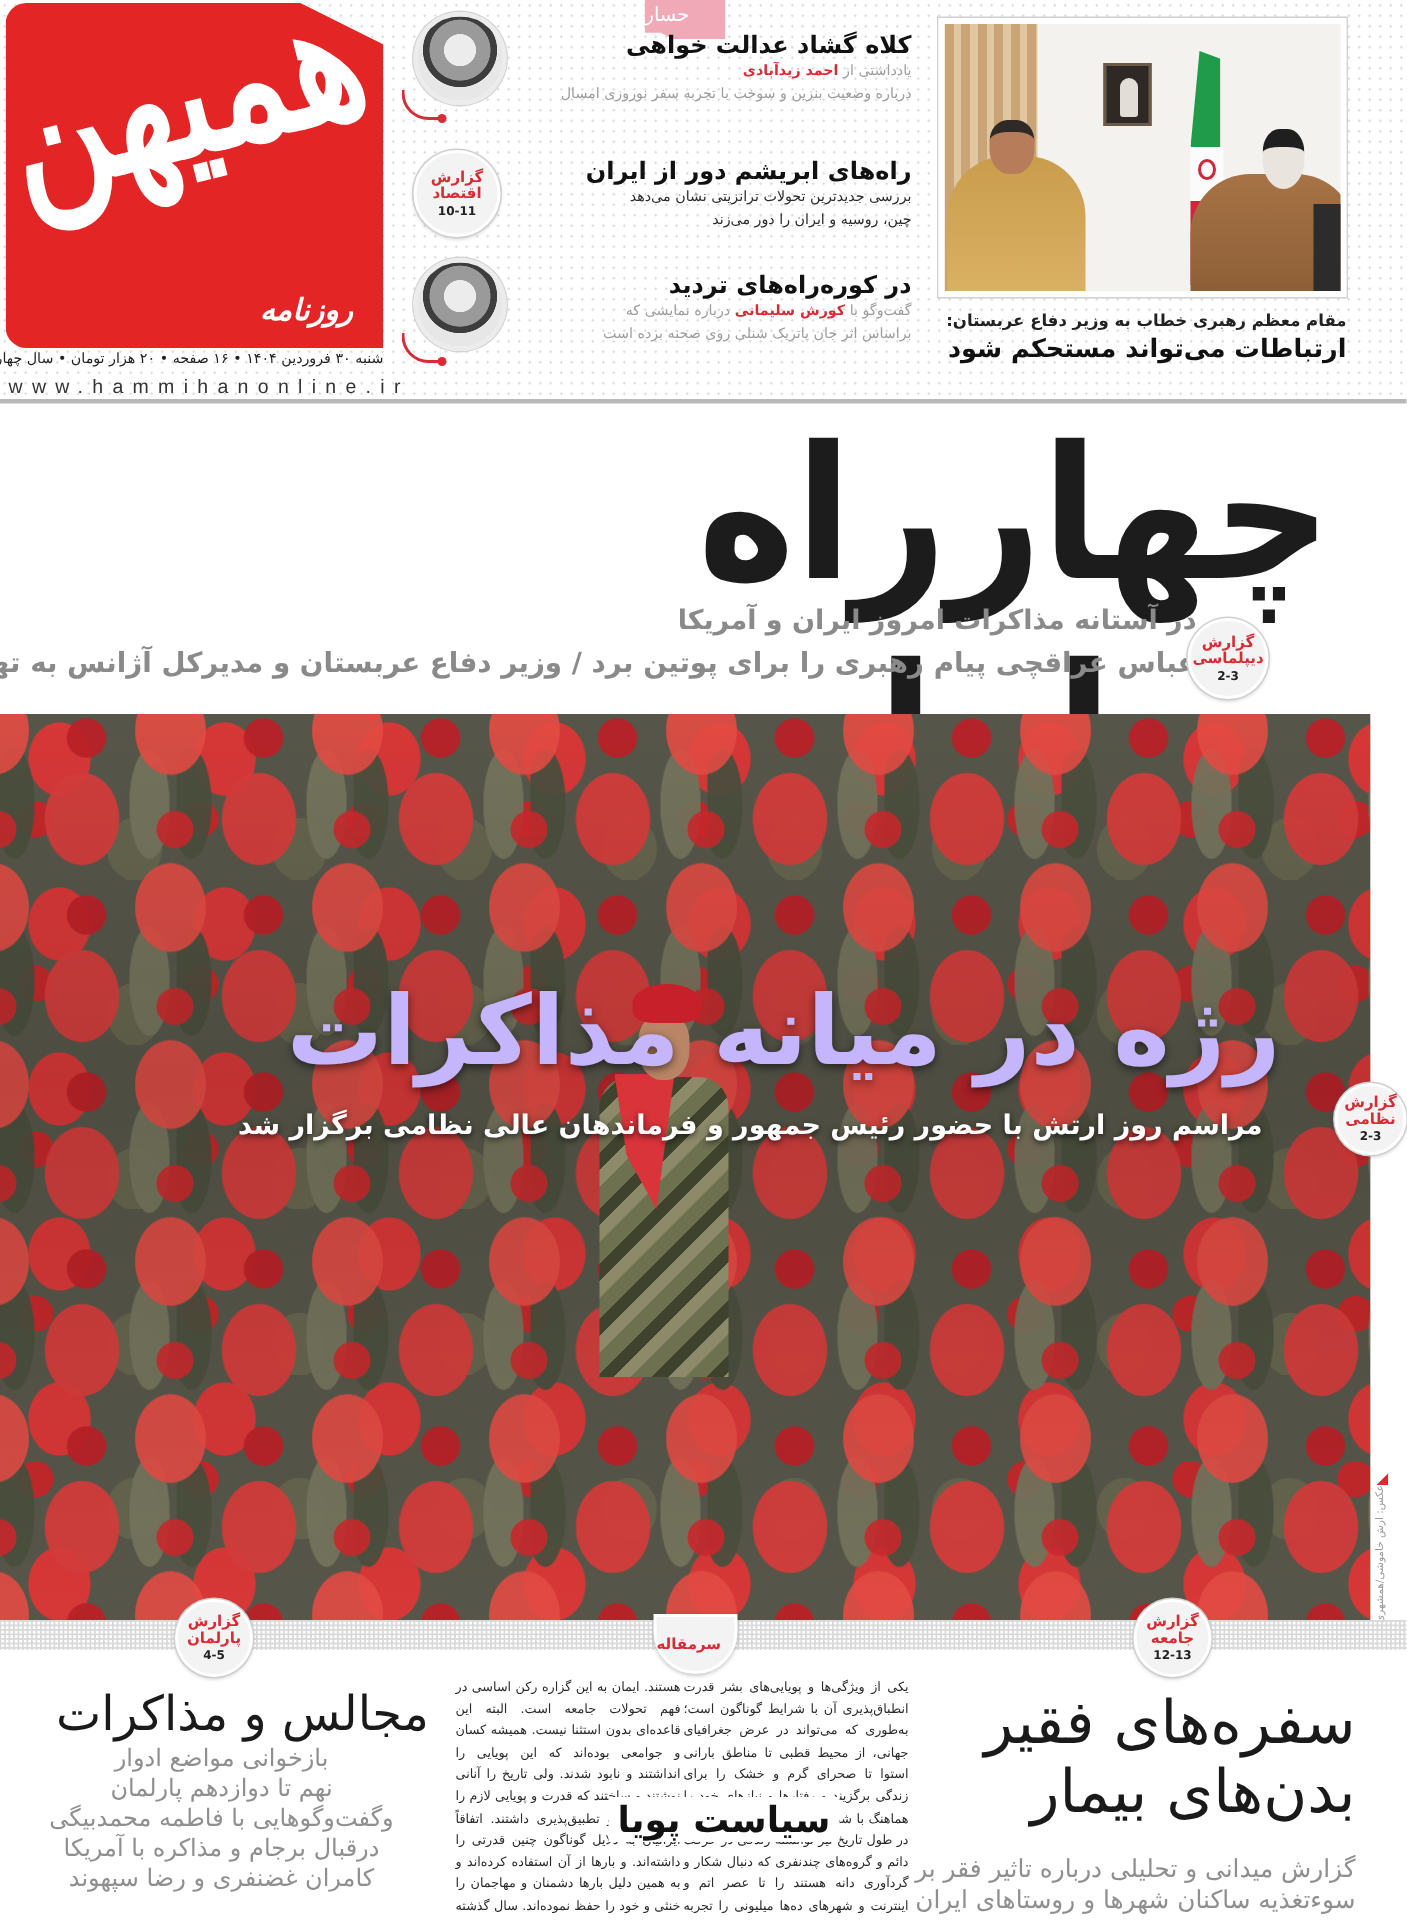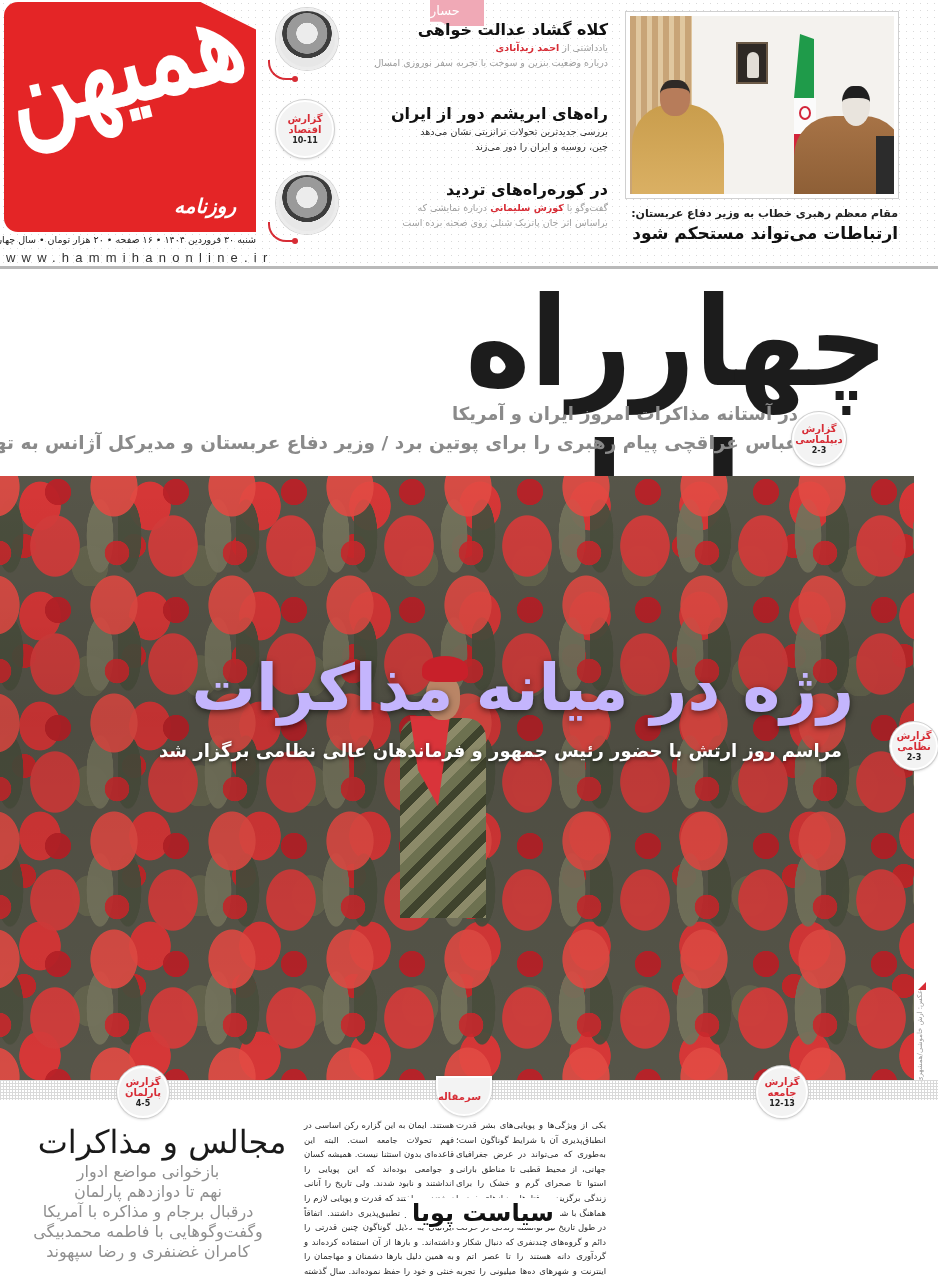--- a/index.html
+++ b/index.html
@@ -220,35 +220,43 @@
   <span class="b3">2-3</span>
 </div>
 
 <section id="bottom">
   <div id="bottom-pattern"></div>
 
   <article id="col-left">
     <div id="col-left-title">مجالس و مذاکرات</div>
     <div class="col-left-line">بازخوانی مواضع ادوار</div>
     <div class="col-left-line">نهم تا دوازدهم پارلمان</div>
+    <div class="col-left-line">وگفت‌وگوهایی با فاطمه محمدبیگی</div>
     <div class="col-left-line">درقبال برجام و مذاکره با آمریکا</div>
-    <div class="col-left-line">وگفت‌وگوهایی با فاطمه محمدبیگی</div>
     <div class="col-left-line">کامران غضنفری و رضا سپهوند</div>
   </article>
 
   <article id="col-mid">
     <p class="ed-col" id="ed-right">یکی از ویژگی‌ها و پویایی‌های بشر قدرت انطباق‌پذیری آن با شرایط گوناگون است؛ به‌طوری که می‌تواند در عرض جغرافیای جهانی، از محیط قطبی تا مناطق بارانی استوا تا صحرای گرم و خشک را برای زندگی برگزیند و رفتارها و نیازهای خود را هماهنگ با شرایط کند. این بشری است که در طول تاریخ نیز توانسته زندگی در حرکت دائم و گروه‌های چندنفری که دنبال شکار و گردآوری دانه هستند را تا عصر اتم و اینترنت و شهرهای ده‌ها میلیونی را تجربه کند و در همه اینها دوام آورد. نهادهای جامعه انسانی نیز به تبع انسان واجد قدرت بالایی در انطباق‌پذیری</p>
     <p class="ed-col" id="ed-left">
       <span>هستند. ایمان به این گزاره رکن اساسی در فهم تحولات جامعه است. البته این قاعده‌ای بدون استثنا نیست. همیشه کسان و جوامعی بوده‌اند که این پویایی را انداشتند و نابود شدند. ولی تاریخ را آنانی نوشتند و ساختند که قدرت و پویایی لازم را برای تحول و تطبیق‌پذیری داشتند. اتفاقاً ایرانیان به دلایل گوناگون چنین قدرتی را داشته‌اند. و بارها از آن استفاده کرده‌اند و به همین دلیل بارها دشمنان و مهاجمان را خنثی و خود را حفظ نموده‌اند. سال گذشته در چنین روزی کجا بودیم و در اذهان ما چه می‌گذشت؟ نگاه‌مان به آینده چگونه بود؟</span>
       
       
     </p>
     <div id="ed-title">سیاست پویا</div>
   </article>
 
+  <article id="col-right">
+    <div id="col-right-title">
+      <div>سفره‌های فقیر</div>
+      <div>بدن‌های بیمار</div>
+    </div>
+    <div class="col-right-line" style="top:136px;">گزارش میدانی و تحلیلی درباره تاثیر فقر بر</div>
+    <div class="col-right-line" style="top:157px;">سوءتغذیه ساکنان شهرها و روستاهای ایران</div>
+  </article>
 </section>
 
 <div class="badge" id="badge-parliament">
   <span class="b1">گزارش</span>
   <span class="b2">پارلمان</span>
   <span class="b3">4-5</span>
 </div>
 <div class="badge" id="badge-editorial">
   <span class="b1">سرمقاله</span>
 </div>

